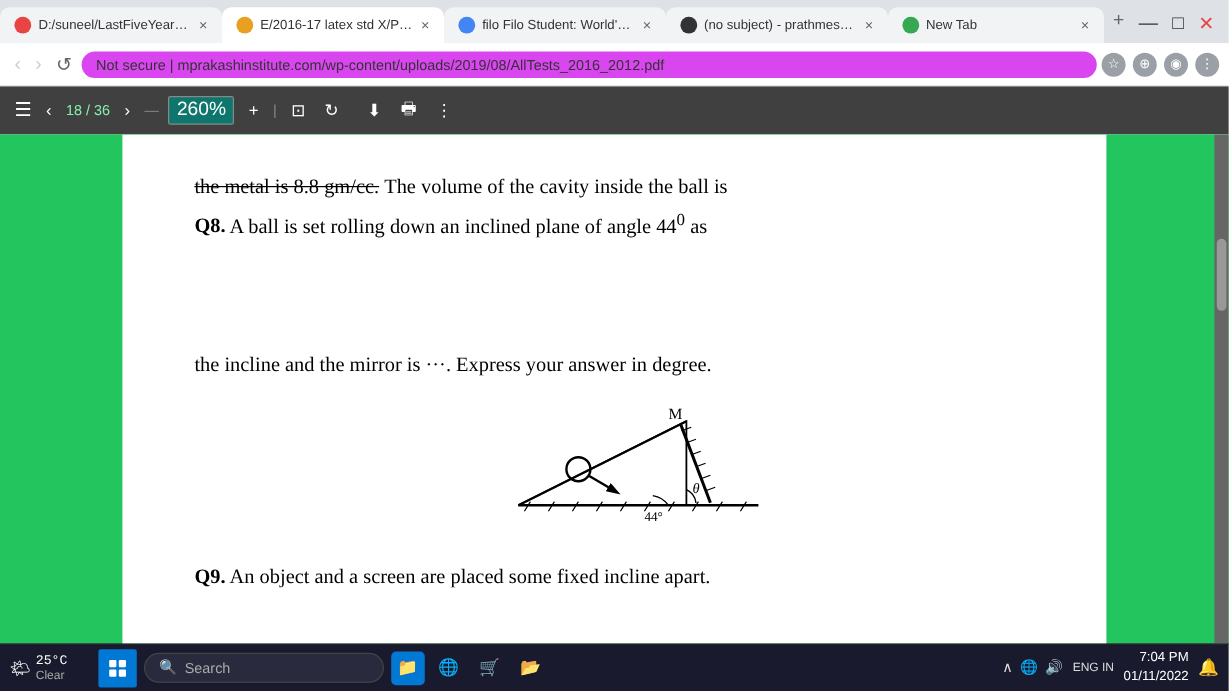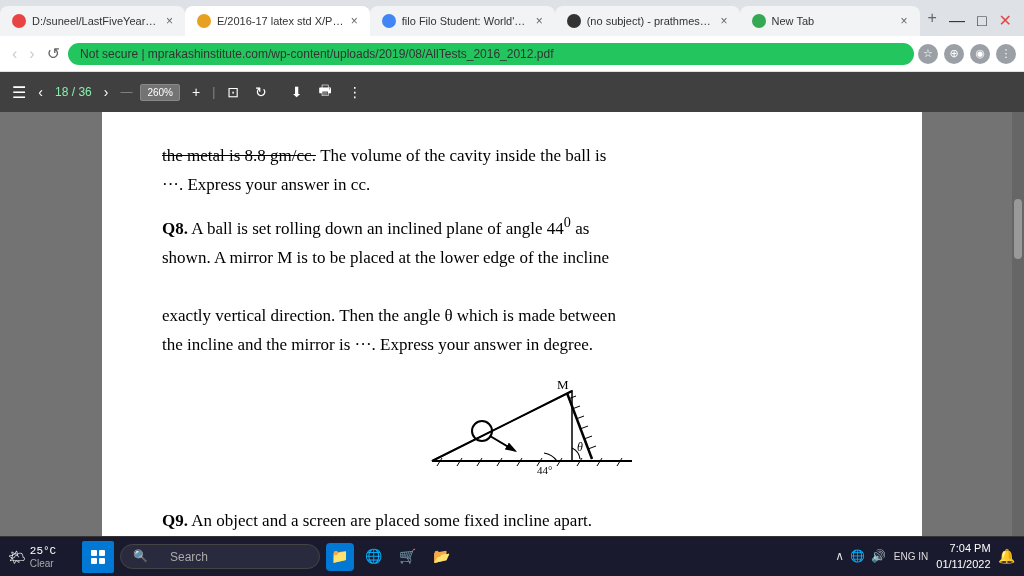--- a/index.html
+++ b/index.html
@@ -17,34 +17,34 @@
     .tab-favicon.dark { background: #333; }
     .tab-favicon.green { background: #34a853; }
     .tab-close { margin-left: auto; color: #666; cursor: pointer; font-size: 12px; }
     .tab-add { background: none; border: none; padding: 4px 8px; cursor: pointer; font-size: 16px; color: #666; align-self: center; }
     .tab-controls { margin-left: auto; display: flex; align-items: center; gap: 4px; padding-right: 8px; padding-bottom: 4px; }
     .tab-controls span { font-size: 16px; color: #333; cursor: pointer; padding: 2px 4px; }
 
     .nav-bar { background: #fff; height: 36px; display: flex; align-items: center; gap: 4px; padding: 0 8px; border-bottom: 1px solid #e0e0e0; font-family: Arial, sans-serif; }
     .nav-btn { background: none; border: none; cursor: pointer; padding: 4px; color: #666; font-size: 16px; }
     .nav-btn:disabled { color: #ccc; cursor: default; }
-    .address-bar { flex: 1; background: #22c55e; border: none; border-radius: 20px; padding: 4px 12px; font-size: 12px; font-family: Arial, sans-serif; color: #333; outline: none; }
+    .address-bar { flex: 1; background: #d946ef; border: none; border-radius: 20px; padding: 4px 12px; font-size: 12px; font-family: Arial, sans-serif; color: #333; outline: none; }
     .nav-icons { display: flex; gap: 6px; align-items: center; }
     .nav-icon { width: 20px; height: 20px; border-radius: 50%; background: #4285f4; color: white; display: flex; align-items: center; justify-content: center; font-size: 11px; cursor: pointer; }
     .nav-icon.gray { background: #9aa0a6; }
 
     .toolbar { background: #404040; height: 40px; display: flex; align-items: center; gap: 8px; padding: 0 12px; font-family: Arial, sans-serif; font-size: 12px; color: #fff; }
     .toolbar-path { color: #e0e0e0; font-size: 11px; flex: 1; white-space: nowrap; overflow: hidden; text-overflow: ellipsis; }
     .toolbar-controls { display: flex; align-items: center; gap: 8px; }
     .toolbar-btn { background: none; border: none; color: #fff; cursor: pointer; font-size: 14px; padding: 2px 4px; }
     .page-num { color: #86efac; font-size: 12px; }
     .separator { color: #888; }
-    .zoom-display { background: #737373; border: 1px solid #888; color: #fff; padding: 2px 6px; font-size: 10px; border-radius: 2px; }
-
-    .content-area { flex: 1; background: #737373; display: flex; justify-content: center; align-items: flex-start; overflow: hidden; position: relative; }
+    .zoom-display { background: #0f766e; border: 1px solid #888; color: #fff; padding: 2px 6px; font-size: 16px; border-radius: 2px; }
+
+    .content-area { flex: 1; background: #22c55e; display: flex; justify-content: center; align-items: flex-start; overflow: hidden; position: relative; }
     .pdf-page { background: #fff; width: 820px; margin: 0 auto; padding: 30px 60px 30px 60px; position: relative; overflow: hidden; height: 460px; }
     .scrollbar { position: absolute; right: 0; top: 0; width: 12px; height: 100%; background: #666; }
     .scrollbar-thumb { width: 8px; height: 60px; background: #999; border-radius: 4px; margin: 2px auto; position: relative; top: 20%; }
     .question { font-size: 17px; color: #000; line-height: 1.7; margin-bottom: 12px; }
     .diagram-area { display: flex; justify-content: center; margin: 10px 0 16px 0; }
     .diagram-area svg { width: 280px; height: 120px; }
     .status-weather { display: flex; align-items: center; gap: 4px; }
     .taskbar { background: #1a1a2e; height: 40px; display: flex; align-items: center; padding: 0 8px; gap: 8px; border-top: 1px solid #333; }
     .taskbar-start { width: 32px; height: 32px; background: #0078d4; display: flex; align-items: center; justify-content: center; border-radius: 2px; cursor: pointer; }
     .taskbar-search { flex: 0 0 200px; background: #2a2a3e; border: 1px solid #444; border-radius: 16px; padding: 4px 12px; font-size: 12px; color: #aaa; display: flex; align-items: center; gap: 6px; cursor: pointer; }
@@ -126,30 +126,27 @@
     </div>
   </div>
 
   <div class="content-area">
     <div class="pdf-page">
 
       <div style="font-size:17px;line-height:1.6;margin-bottom:2px;color:#000;font-style:italic;">
         <span style="text-decoration: line-through;font-style:normal;">the metal is 8.8 gm/cc.</span>
         <span style="font-style:normal;">  The volume of the cavity inside the ball is</span>
       </div>
-      <div style="font-size:17px;line-height:1.6;margin-bottom:12px;color:#000;">
-        ···. Express your answer in cc.
-      </div>
 
       <div class="question">
         <span style="font-weight:bold;">Q8.</span>
         <span> A ball is set rolling down an inclined plane of angle 44<sup>0</sup> as</span><br>
-        <span>shown.  A mirror M is to be placed at the lower edge of the incline</span><br>
         <br>
-        <span>exactly vertical direction.  Then the angle θ which is made between</span><br>
+        <br>
+        <br>
         <span>the incline and the mirror is ···. Express your answer in degree.</span>
       </div>
 
       <div class="diagram-area">
         <svg viewBox="0 0 280 120" width="280" height="120">
 
           <line x1="60" y1="90" x2="260" y2="90" stroke="#000" stroke-width="2"></line>
 
           <line x1="60" y1="90" x2="200" y2="20" stroke="#000" stroke-width="2"></line>
 
@@ -222,21 +219,21 @@
         <svg width="16" height="16" viewBox="0 0 16 16" fill="white">
           <rect x="1" y="1" width="6" height="6" rx="1"></rect>
           <rect x="9" y="1" width="6" height="6" rx="1"></rect>
           <rect x="1" y="9" width="6" height="6" rx="1"></rect>
           <rect x="9" y="9" width="6" height="6" rx="1"></rect>
         </svg>
       </div>
 
       <div class="taskbar-search">
         <span style="font-size:12px;">🔍</span>
-        <span style="font-family:Arial,sans-serif;font-size:12px;color:#aaa;margin-left:16px;">Search</span>
+        <span style="font-family:Arial,sans-serif;font-size:12px;color:#aaa;">Search</span>
       </div>
 
       <div class="taskbar-apps">
         <div class="taskbar-app" style="background:#0078d4;">
           <span style="font-size:14px;">📁</span>
         </div>
         <div class="taskbar-app">
           <span style="font-size:14px;">🌐</span>
         </div>
         <div class="taskbar-app">

